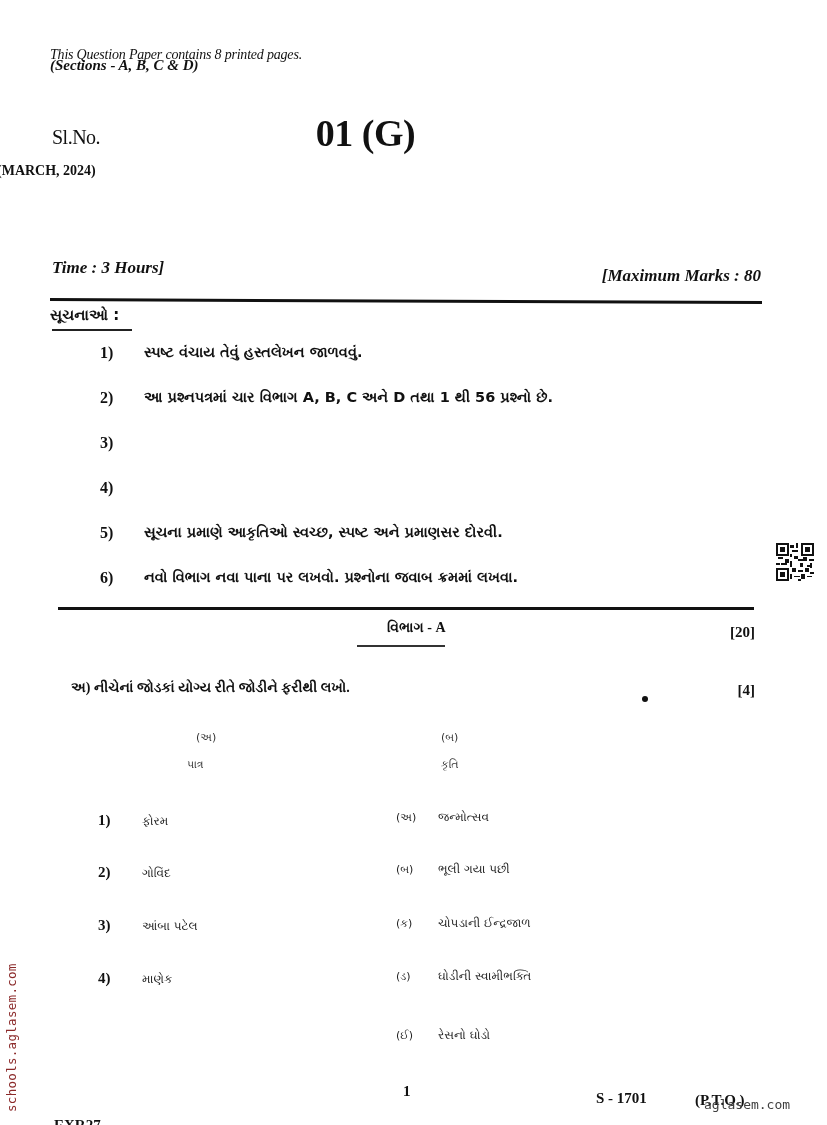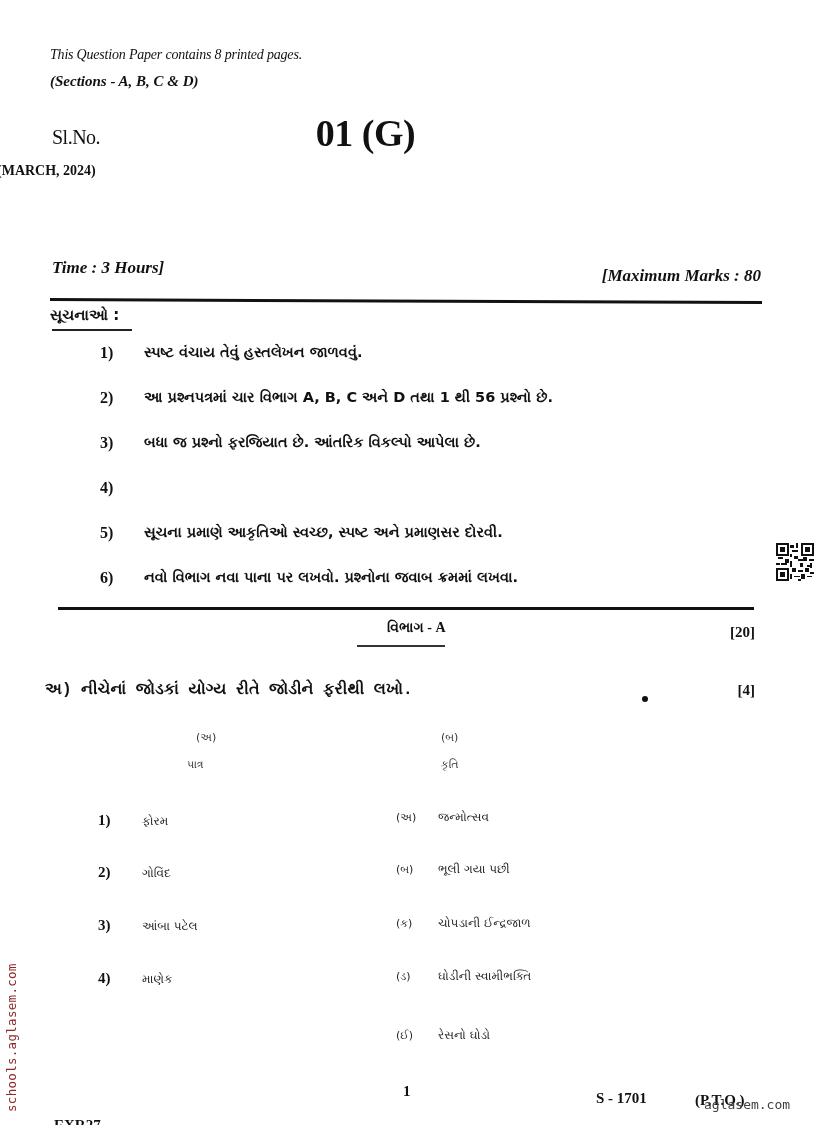--- a/index.html
+++ b/index.html
@@ -16,21 +16,21 @@
       color: #111111;
     }
     .abs { position: absolute; }
 
     .header-note {
       left: 50px; top: 47px;
       font-size: 14px; font-style: italic;
       letter-spacing: -0.2px;
     }
     .header-sections {
-      left: 50px; top: 73px;
+      left: 50px; top: 57px;
       font-size: 15px; font-style: italic; font-weight: bold;
     }
     .slno {
       left: 52px; top: 126px;
       font-size: 20px;
       letter-spacing: -0.5px;
     }
     .paper-code {
       left: 0; width: 743px; top: 111px;
       text-align: center;
@@ -107,23 +107,23 @@
       left: 357px; top: 645px;
       width: 88px; height: 1.5px;
       background: #333;
     }
     .section-marks {
       right: 72px; top: 624px;
       font-size: 15px; font-weight: bold;
     }
 
     .q-label {
-      left: 45px; top: 680px;
-      font-family: Liberation Mono, monospace;
-      font-size: 16px; font-weight: bold;
+      left: 71px; top: 680px;
+      font-family: Liberation Serif, serif;
+      font-size: 14px; font-weight: bold;
     }
     .q-marks {
       right: 72px; top: 682px;
       font-size: 15px; font-weight: bold;
     }
     .stray-dot {
       left: 642px; top: 696px;
       width: 6px; height: 6px;
       border-radius: 50%;
       background: #111;
@@ -227,21 +227,20 @@
   <li class="instr-item">
     <span class="instr-num">1)</span>
     <span>સ્પષ્ટ વંચાય તેવું હસ્તલેખન જાળવવું.</span>
   </li>
   <li class="instr-item">
     <span class="instr-num">2)</span>
     <span>આ પ્રશ્નપત્રમાં ચાર વિભાગ A, B, C અને D તથા 1 થી 56 પ્રશ્નો છે.</span>
   </li>
   <li class="instr-item">
     <span class="instr-num">3)</span>
-    <span>બધા જ પ્રશ્નો ફરજિયાત છે. આંતરિક વિકલ્પો આપેલા છે.</span>
   </li>
   <li class="instr-item">
     <span class="instr-num">4)</span>
   </li>
   <li class="instr-item">
     <span class="instr-num">5)</span>
     <span>સૂચના પ્રમાણે આકૃતિઓ સ્વચ્છ, સ્પષ્ટ અને પ્રમાણસર દોરવી.</span>
   </li>
   <li class="instr-item">
     <span class="instr-num">6)</span>

